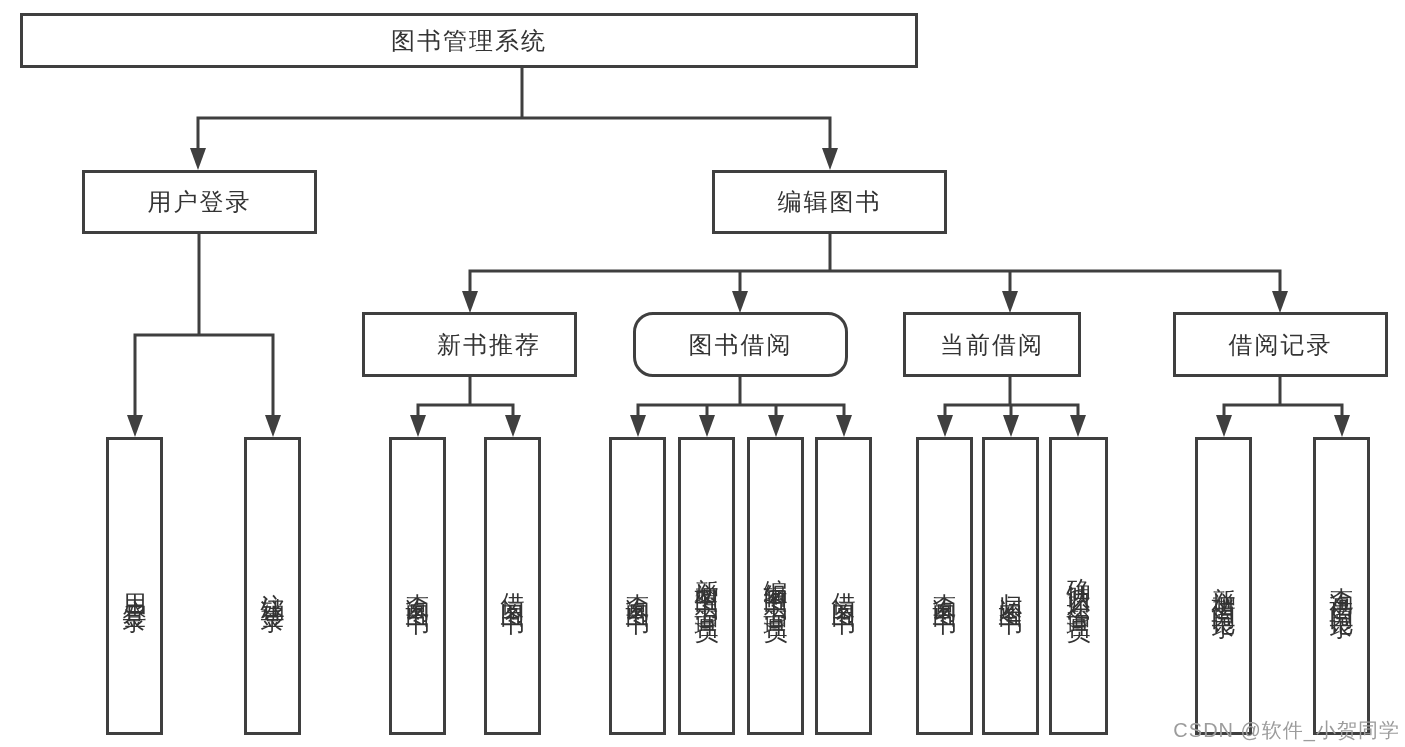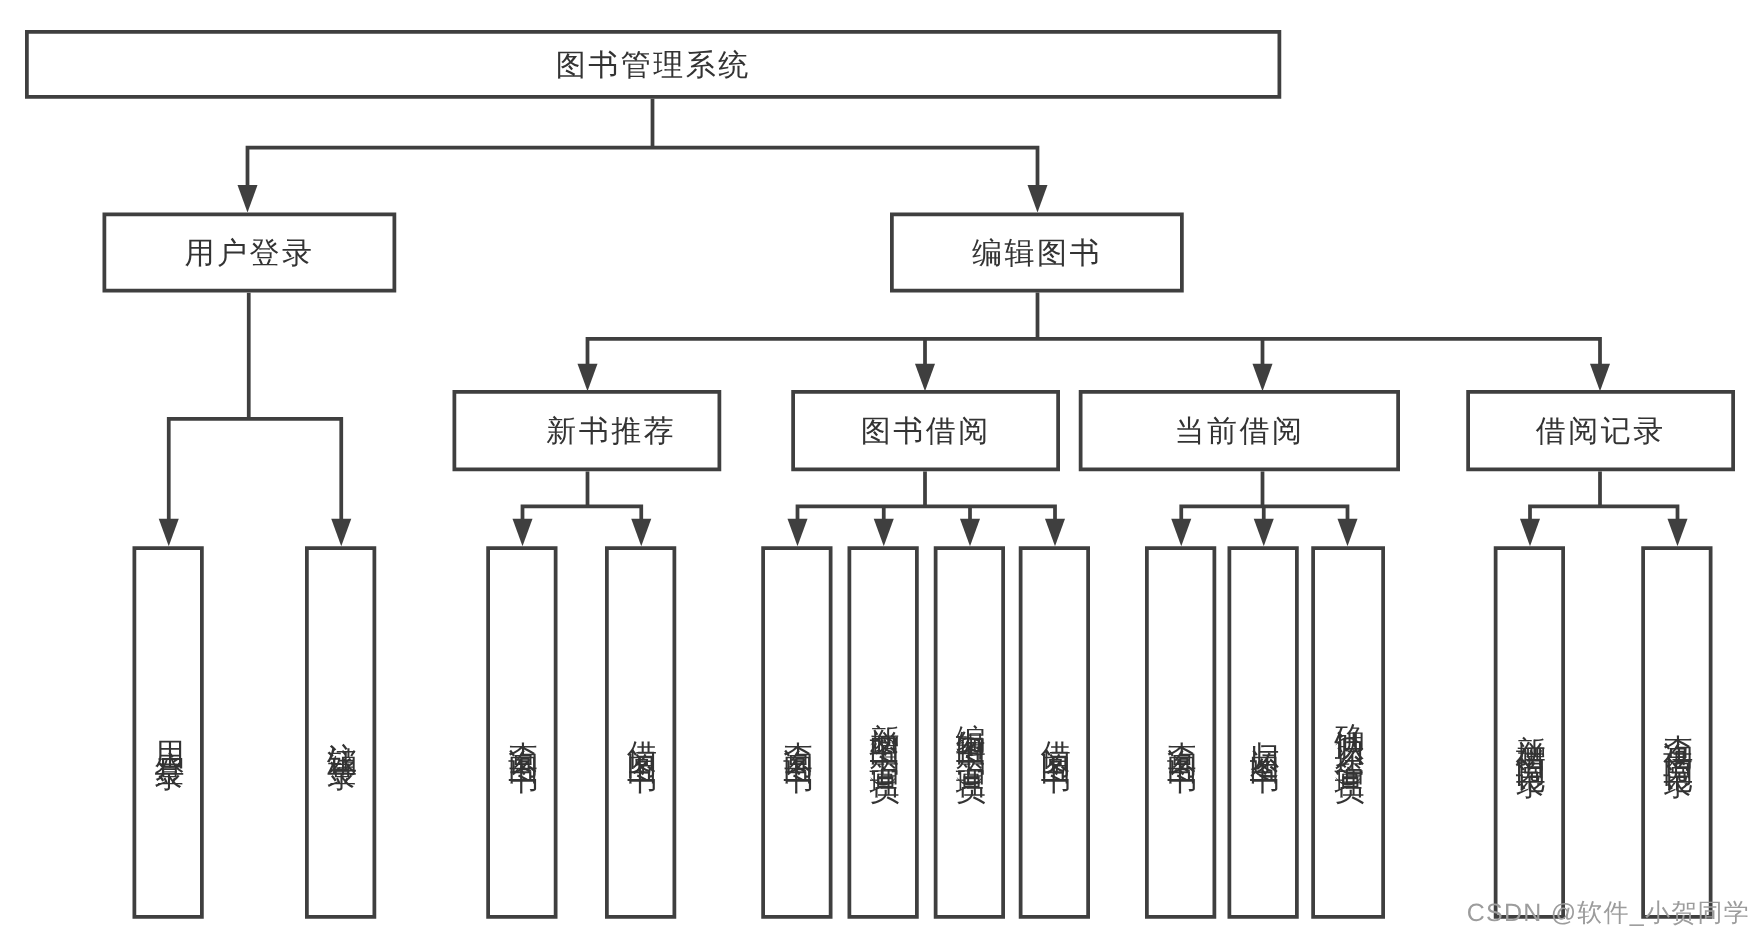--- a/index.html
+++ b/index.html
@@ -104,38 +104,38 @@
       <polygon points="768,415 784,415 776,437"></polygon>
       <polygon points="836,415 852,415 844,437"></polygon>
       <polygon points="937,415 953,415 945,437"></polygon>
       <polygon points="1003,415 1019,415 1011,437"></polygon>
       <polygon points="1070,415 1086,415 1078,437"></polygon>
       <polygon points="1216,415 1232,415 1224,437"></polygon>
       <polygon points="1334,415 1350,415 1342,437"></polygon>
     </g>
   </svg>
 
-  <div class="box" style="left:20px; top:24px; width:1005px; height:55px;">
+  <div class="box" style="left:20px; top:13px; width:898px; height:55px;">
     <span class="hlabel">图书管理系统</span>
   </div>
 
   <div class="box" style="left:82px; top:170px; width:235px; height:64px;">
     <span class="hlabel">用户登录</span>
   </div>
   <div class="box" style="left:712px; top:170px; width:235px; height:64px;">
     <span class="hlabel">编辑图书</span>
   </div>
 
   <div class="box" style="left:362px; top:312px; width:215px; height:65px;padding-left:39px;">
     <span class="hlabel">新书推荐</span>
   </div>
-  <div class="box" style="left:633px; top:312px; width:215px; height:65px;">
+  <div class="box" style="left:633px; top:312px; width:215px; height:65px;border-radius:20px;">
     <span class="hlabel">图书借阅</span>
   </div>
-  <div class="box" style="left:863px; top:312px; width:257px; height:65px;">
+  <div class="box" style="left:903px; top:312px; width:178px; height:65px;">
     <span class="hlabel">当前借阅</span>
   </div>
   <div class="box" style="left:1173px; top:312px; width:215px; height:65px;text-align:center;">
     <span class="hlabel">借阅记录</span>
   </div>
 
   <div class="box" style="left:106px; top:437px; width:57px; height:298px;">
     <span class="vlabel">用户登录</span>
   </div>
   <div class="box" style="left:244px; top:437px; width:57px; height:298px;">

